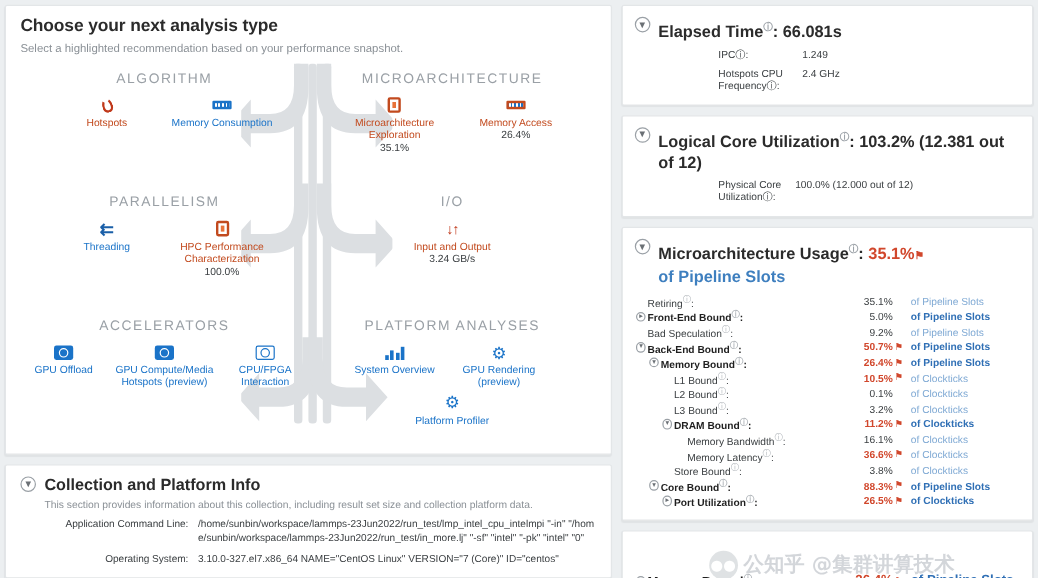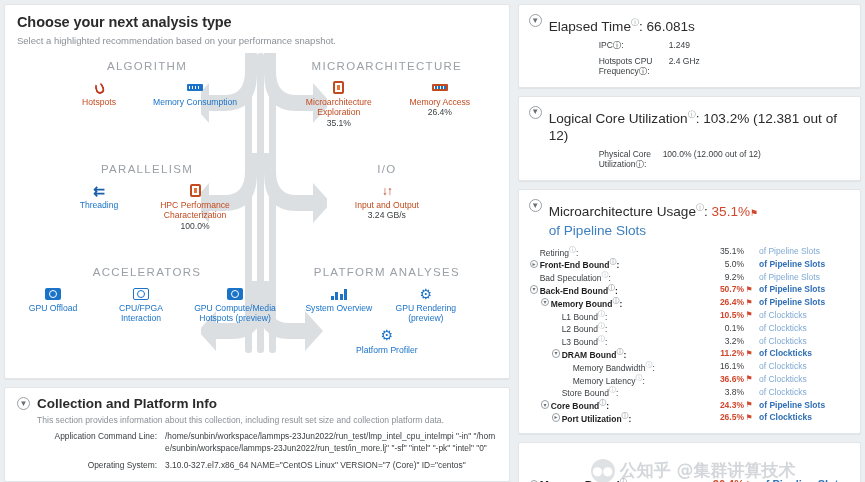--- a/index.html
+++ b/index.html
@@ -75,21 +75,21 @@
   }
   .ctitle { font-size: 13.5px; font-weight: bold; color: #2b2b2b; }
   .cdesc { font-size: 8.6px; color: #8a9096; margin: 4px 0 0 20px; }
   .kvrow { display: flex; margin-left: 20px; margin-top: 6px; font-size: 8.4px; color: #3c4043; }
   .kvrow .k { width: 128px; text-align: right; padding-right: 8px; flex: none; color: #3c4043; }
   .kvrow .v { flex: 1; line-height: 11.5px; word-break: break-all; }
 
   
   .rcard { padding: 9px 10px 9px 10px; }
   .rhead { display: flex; align-items: flex-start; gap: 7px; }
-  .rtitle { font-size: 13.6px; font-weight: normal; color: #2b2b2b; line-height: 18px; }
+  .rtitle { font-size: 13.6px; font-weight: bold; color: #2b2b2b; line-height: 18px; }
   .rtitle .q { font-size: 8px; color: #9aa0a6; vertical-align: super; }
   .rtitle .valwarn { color: #d1472c; }
   .rtitle .unit { color: #3e7fbf; }
   .sub { font-size: 8.5px; color: #3c4043; margin-left: 22px; margin-top: 4px; display:flex; }
   .sub .sk { width: 118px; padding-left: 48px; }
   .sub .sv { }
   .flag { color: #d1472c; font-size: 9px; }
 
   
   .mtable { margin-top: 5px; }
@@ -222,38 +222,38 @@
                   <span class="arrows">↓↑</span>
                 </div>
               <div class="ilab orange">Input and Output</div>
               <div class="ival">3.24 GB/s</div>
             </div>
           </div>
         </div>
 
         <div class="quad">
           <div class="quad-head">ACCELERATORS</div>
-          <div class="items" style="gap:16px">
+          <div class="items" style="gap:6px">
             <div class="item" style="width:72px">
               <div class="ico">
                   <div class="gpu"></div>
                 </div>
               <div class="ilab blue">GPU Offload</div>
             </div>
+            <div class="item" style="width:84px">
+              <div class="ico">
+                  <div class="gpu"></div>
+                </div>
+              <div class="ilab blue">GPU Compute/Media Hotspots (preview)</div>
+            </div>
             <div class="item" style="width:72px">
               <div class="ico">
                   <div class="gpuo"></div>
                 </div>
               <div class="ilab blue">CPU/FPGA Interaction</div>
-            </div>
-            <div class="item" style="width:84px">
-              <div class="ico">
-                  <div class="gpu"></div>
-                </div>
-              <div class="ilab blue">GPU Compute/Media Hotspots (preview)</div>
             </div>
           </div>
         </div>
 
         <div class="quad">
           <div class="quad-head">PLATFORM ANALYSES</div>
           <div class="items">
             <div class="item" style="width:68px">
               <div class="ico">
                 <span class="chart-ico">
@@ -432,21 +432,21 @@
           <span class="pct">3.8%</span>
           <span class="fl"></span>
           <span class="un">of Clockticks</span>
         </div>
 
         <div class="mrow b warn ind1">
           <span class="exp">
               <span class="dot">▾</span>
             </span>
           <span class="nm"><span>Core Bound</span><span class="q">ⓘ</span>:</span>
-          <span class="pct">24.3%</span>
+          <span class="pct">88.3%</span>
           <span class="fl">⚑</span>
           <span class="un">of Pipeline Slots</span>
         </div>
 
         <div class="mrow b warn ind2">
           <span class="exp">
               <span class="dot">▸</span>
             </span>
           <span class="nm"><span>Port Utilization</span><span class="q">ⓘ</span>:</span>
           <span class="pct">26.5%</span>

